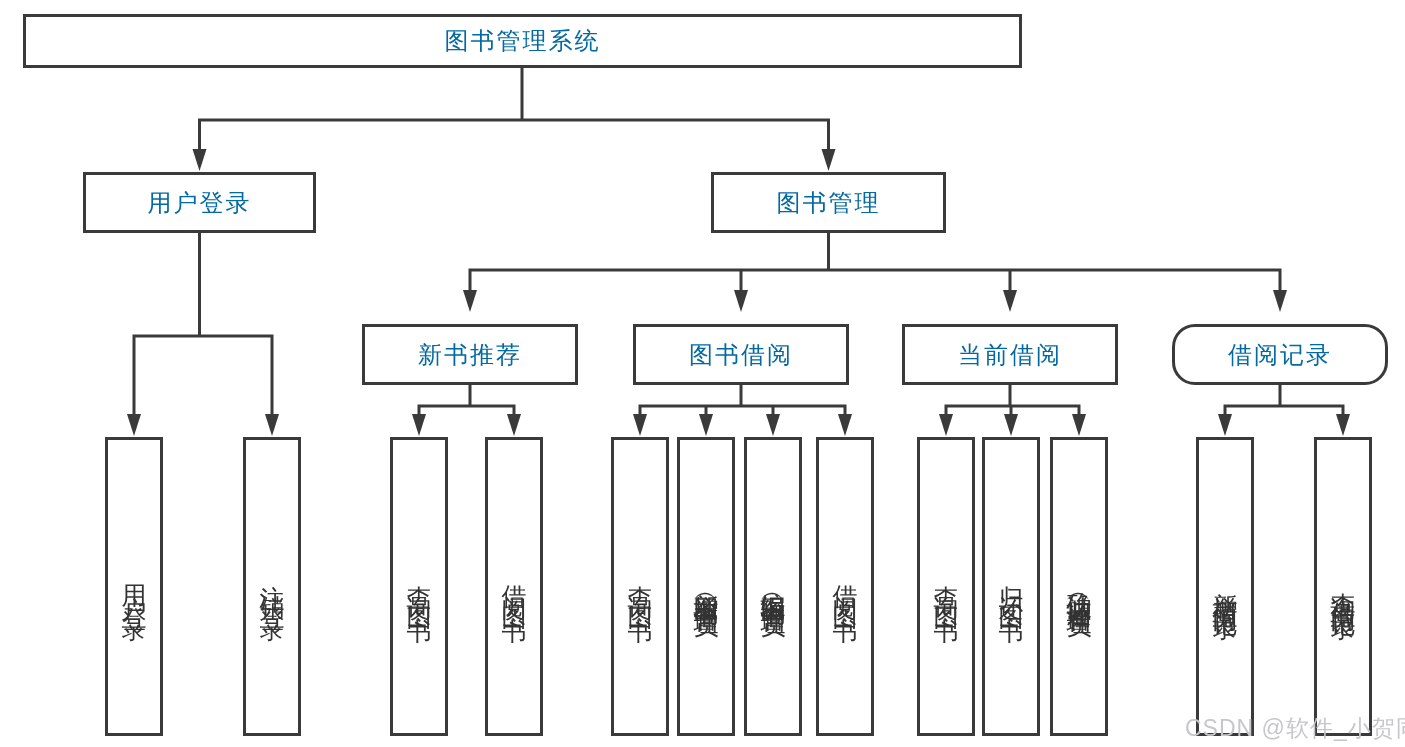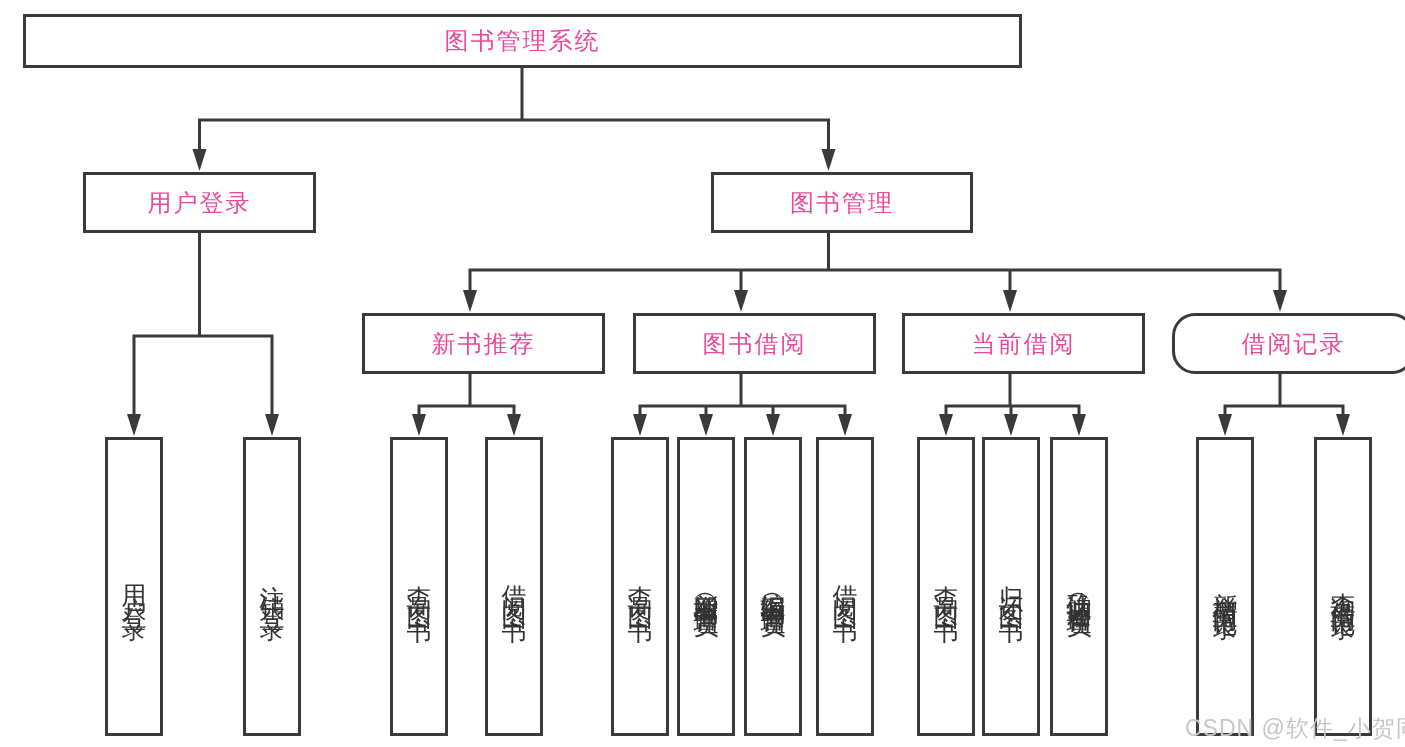--- a/index.html
+++ b/index.html
@@ -25,27 +25,27 @@
   .hnode {
     position: absolute;
     box-sizing: border-box;
     border: 3px solid #3a3a3a;
     background: #ffffff;
     display: flex;
     align-items: center;
     justify-content: center;
     font-size: 24px;
     letter-spacing: 2px;
-    color: #ec4899;
+    color: #0369a1;
     white-space: nowrap;
   }
   .root  { left: 23px;  top: 14px;  width: 999px; height: 54px; }
   .l2a   { left: 83px;  top: 172px; width: 233px; height: 61px; }
-  .l2b   { left: 711px; top: 172px; width: 262px; height: 61px; }
-  .l3    { top: 313px; width: 243px; height: 61px; }
+  .l2b   { left: 711px; top: 172px; width: 235px; height: 61px; }
+  .l3    { top: 324px; width: 216px; height: 61px; }
   .l3a   { left: 362px; }
   .l3b   { left: 633px; }
   .l3c   { left: 902px; }
   .l3d   { left: 1172px; border-radius: 23px; }
   .leaf {
     position: absolute;
     box-sizing: border-box;
     top: 437px;
     width: 58px;
     height: 299px;

